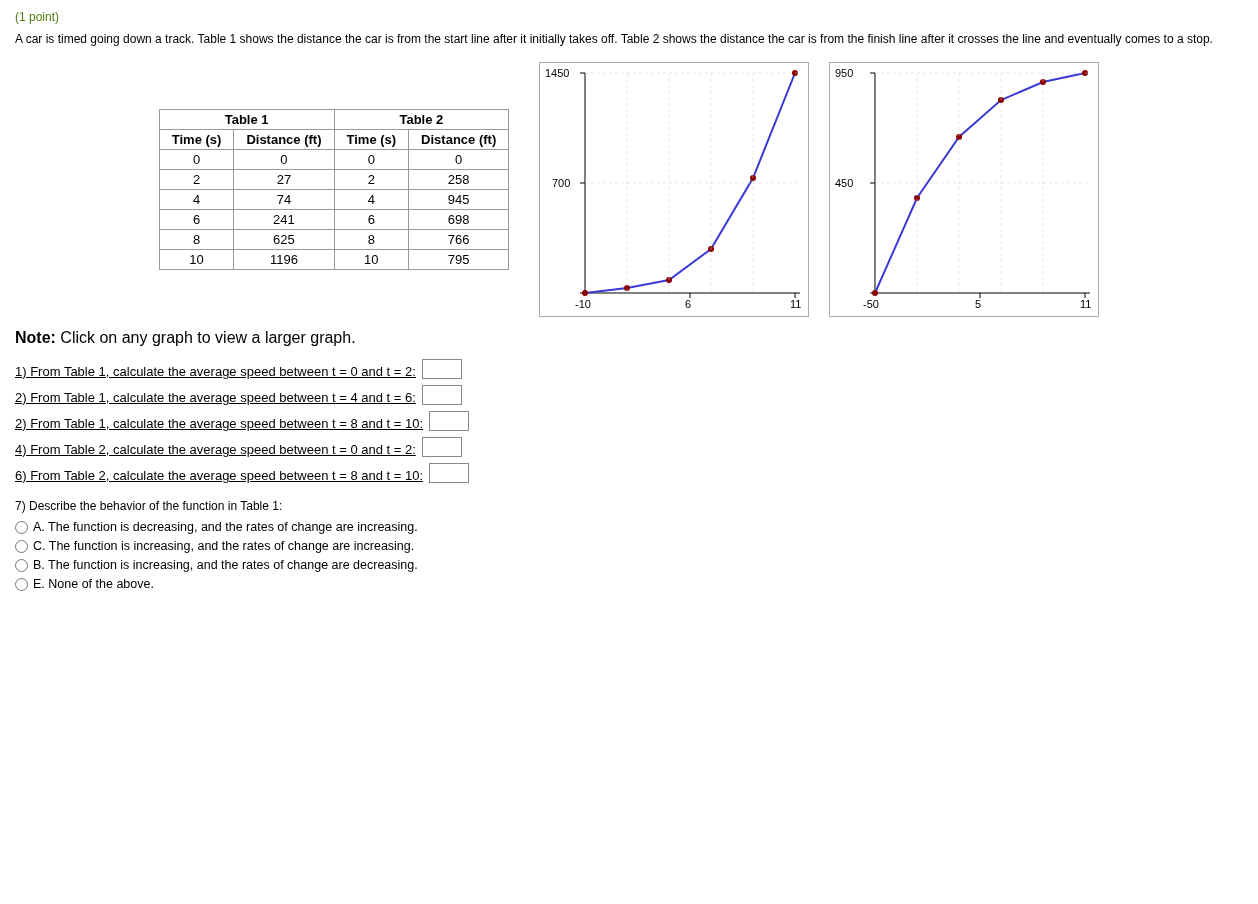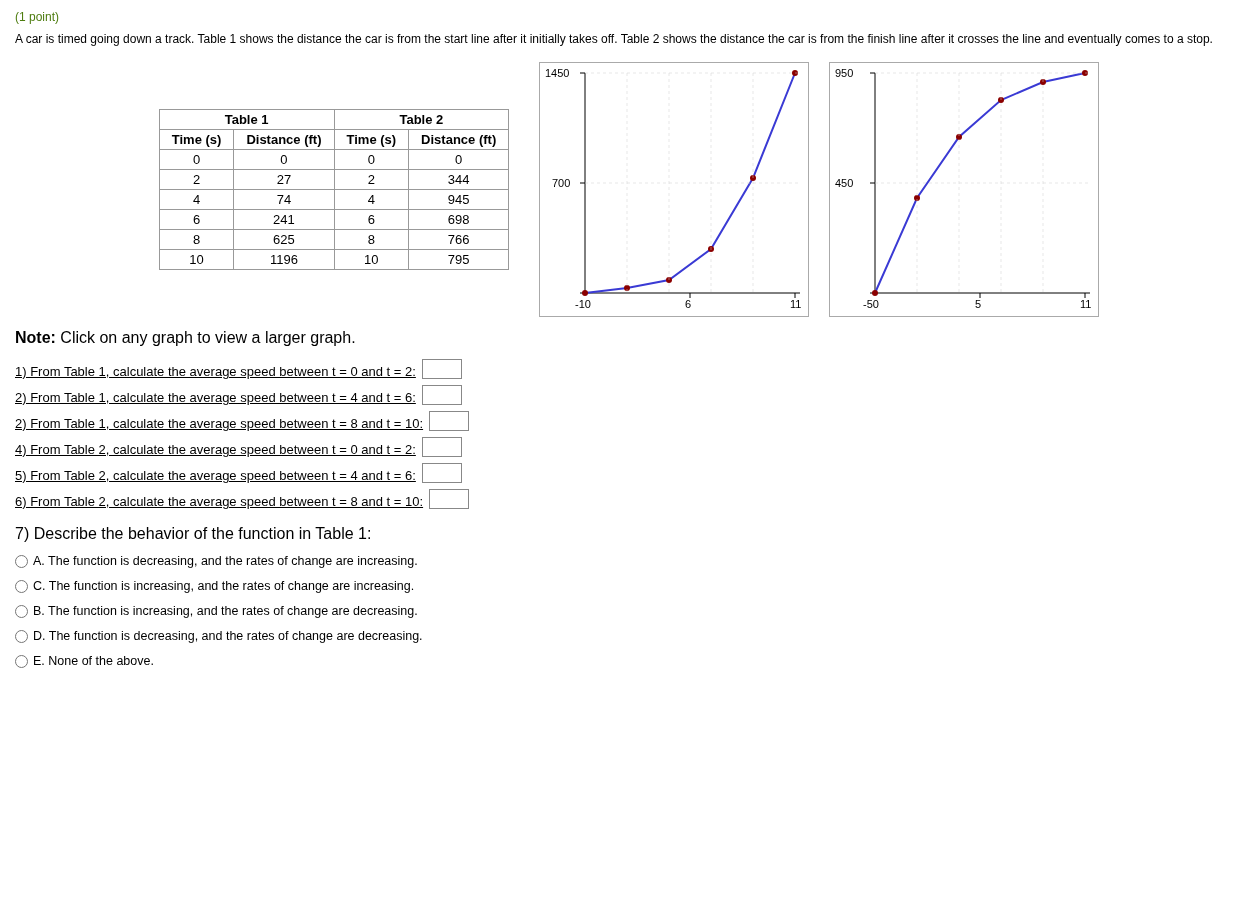--- a/index.html
+++ b/index.html
@@ -83,29 +83,28 @@
       margin-right: 6px;
     }
     .answer-box {
       width: 40px;
       height: 20px;
       border: 1px solid #888;
       display: inline-block;
       background: #fff;
     }
     .describe-section {
-      font-size: 16px;
+      font-size: 12px;
       margin-bottom: 6px;
     }
     .option-row {
       display: flex;
       align-items: flex-end;
       margin-bottom: 4px;
       font-size: 12.5px;
-      margin-top: 10px;
     }
     .option-row input[type="radio"] {
       margin-right: 5px;
       margin-top: 2px;
     }
     svg text {
       font-family: Arial, sans-serif;
     }
   </style>
 </head>
@@ -167,21 +166,21 @@
           <th>Distance (ft)</th>
         </tr>
       </thead>
       <tbody id="table2-body">
       <tr>
             <td>0</td>
             <td>0</td>
           </tr>
           <tr>
             <td>2</td>
-            <td>344</td>
+            <td>258</td>
           </tr>
           <tr>
             <td>4</td>
             <td>945</td>
           </tr>
           <tr>
             <td>6</td>
             <td>698</td>
           </tr>
           <tr>
@@ -293,24 +292,20 @@
       </div>
       <div class="question-row">
         <span class="q-text">2) From Table 1, calculate the average speed between t = 8 and t = 10:</span>
         <input type="text" class="answer-box" style="width: 40px; height: 20px; border: 1px solid rgb(136, 136, 136); padding: 0px 2px; font-size: 12px;">
       </div>
       <div class="question-row">
         <span class="q-text">4) From Table 2, calculate the average speed between t = 0 and t = 2:</span>
         <input type="text" class="answer-box" style="width: 40px; height: 20px; border: 1px solid rgb(136, 136, 136); padding: 0px 2px; font-size: 12px;">
       </div>
       <div class="question-row">
-        <span class="q-text">5) From Table 2, calculate the average speed between t = 4 and t = 6:</span>
-        <input type="text" class="answer-box" style="width: 40px; height: 20px; border: 1px solid rgb(136, 136, 136); padding: 0px 2px; font-size: 12px;">
-      </div>
-      <div class="question-row">
         <span class="q-text">6) From Table 2, calculate the average speed between t = 8 and t = 10:</span>
         <input type="text" class="answer-box" style="width: 40px; height: 20px; border: 1px solid rgb(136, 136, 136); padding: 0px 2px; font-size: 12px;">
       </div>
     </div>
 </div>
 
 <div>
   <div class="describe-section">7) Describe the behavior of the function in Table 1:</div>
   <div id="q7-options">
       <div class="option-row">
@@ -320,20 +315,16 @@
       <div class="option-row">
         <input type="radio" name="q7" style="">
         <label>C. The function is increasing, and the rates of change are increasing.</label>
       </div>
       <div class="option-row">
         <input type="radio" name="q7" style="">
         <label>B. The function is increasing, and the rates of change are decreasing.</label>
       </div>
       <div class="option-row">
         <input type="radio" name="q7" style="">
-        <label>D. The function is decreasing, and the rates of change are decreasing.</label>
-      </div>
-      <div class="option-row">
-        <input type="radio" name="q7" style="">
         <label>E. None of the above.</label>
       </div>
     </div>
 </div>
 
 </body></html>

